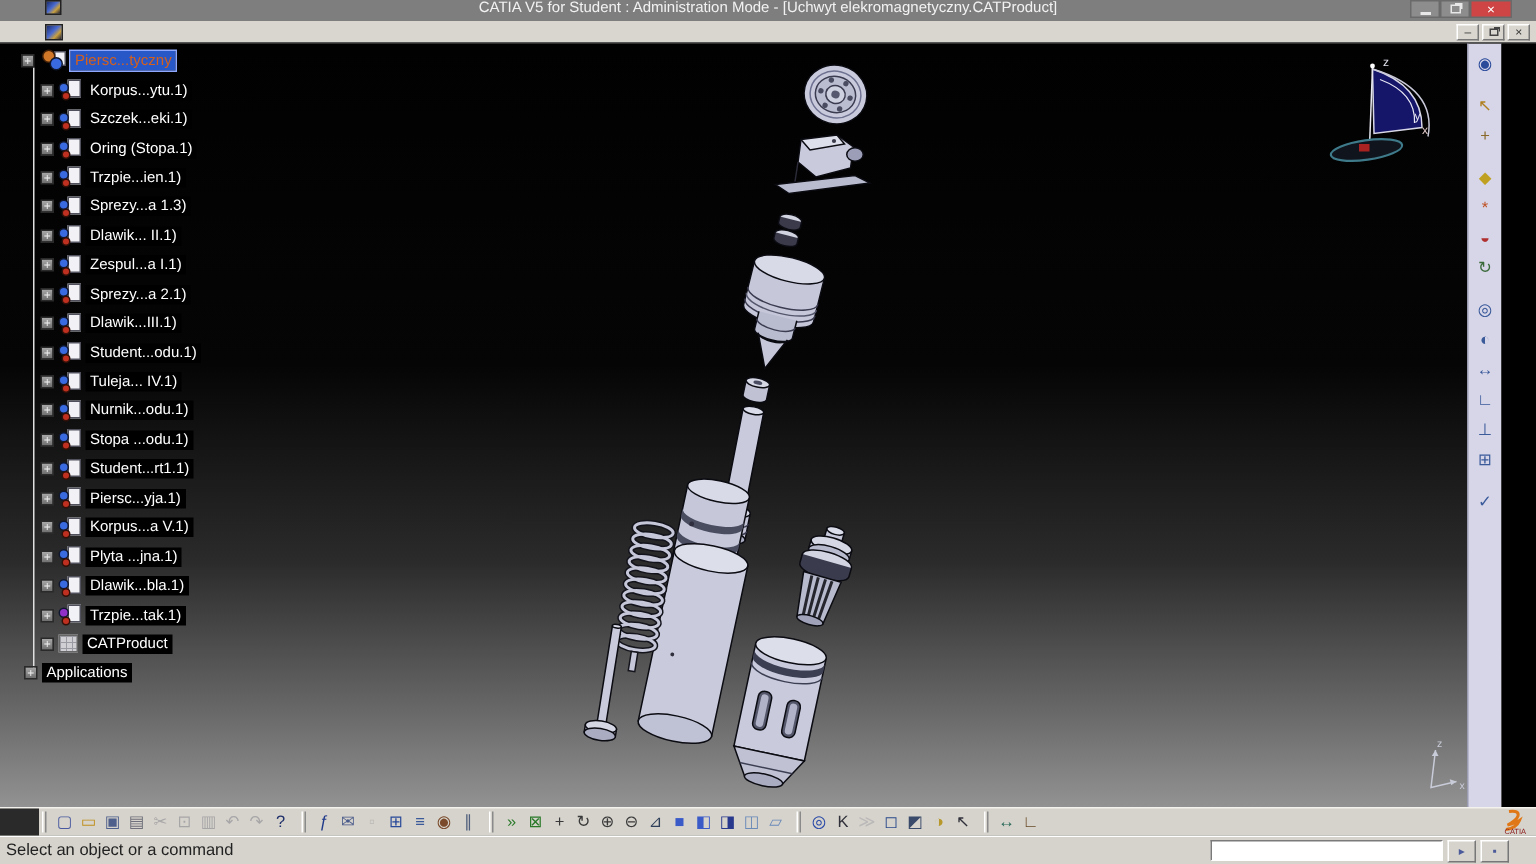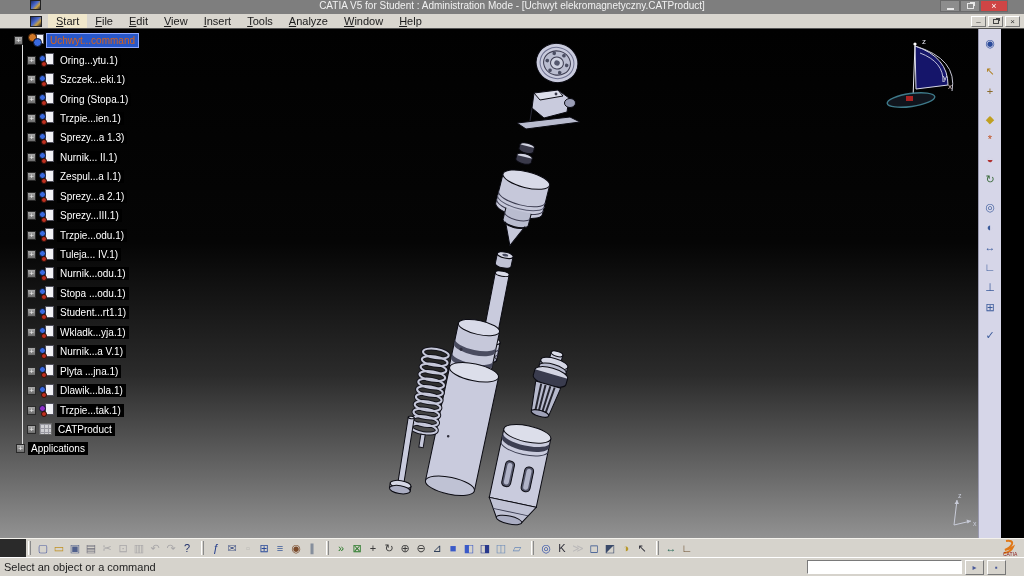--- a/index.html
+++ b/index.html
@@ -116,31 +116,20 @@
         </div>
       <div class="win-btn">
           <div class="restore-glyph"></div>
         </div>
       <div class="win-btn close">×</div>
     </div>
   </div>
 
   <div class="menubar">
     <div class="appicon"></div>
-    <div id="menu-items" style="display:flex;">
-        <span class="menu-item hl"><u>S</u>tart</span>
-        <span class="menu-item"><u>F</u>ile</span>
-        <span class="menu-item"><u>E</u>dit</span>
-        <span class="menu-item"><u>V</u>iew</span>
-        <span class="menu-item"><u>I</u>nsert</span>
-        <span class="menu-item"><u>T</u>ools</span>
-        <span class="menu-item"><u>A</u>nalyze</span>
-        <span class="menu-item"><u>W</u>indow</span>
-        <span class="menu-item"><u>H</u>elp</span>
-      </div>
     <div class="mdi-btns">
       <div class="mdi-btn">–</div>
       <div class="mdi-btn">
           <div class="mdi-restore"></div>
         </div>
       <div class="mdi-btn">×</div>
     </div>
   </div>
 
   <div class="main">
@@ -312,30 +301,30 @@
     <div class="tree">
       <div class="tree-line"></div>
       <div id="tree-rows">
           <div class="tree-row" style="padding-left: 14px;">
             <span class="plus">+</span>
             <span class="root-icon">
               <span class="sheet"></span>
               <span class="g1"></span>
               <span class="g2"></span>
             </span>
-            <span class="t-label selected">Uchwyt...command</span>
-          </div>
-          <div class="tree-row" style="padding-left: 27px;">
-            <span class="plus">+</span>
-            <span class="p-icon">
-              <span class="sheet"></span>
-              <span class="gear1"></span>
-              <span class="gear2"></span>
-            </span>
-            <span class="t-label">Oring...ytu.1)</span>
+            <span class="t-label selected">Piersc...tyczny</span>
+          </div>
+          <div class="tree-row" style="padding-left: 27px;">
+            <span class="plus">+</span>
+            <span class="p-icon">
+              <span class="sheet"></span>
+              <span class="gear1"></span>
+              <span class="gear2"></span>
+            </span>
+            <span class="t-label">Korpus...ytu.1)</span>
           </div>
           <div class="tree-row" style="padding-left: 27px;">
             <span class="plus">+</span>
             <span class="p-icon">
               <span class="sheet"></span>
               <span class="gear1"></span>
               <span class="gear2"></span>
             </span>
             <span class="t-label">Szczek...eki.1)</span>
           </div>
@@ -366,21 +355,21 @@
             </span>
             <span class="t-label">Sprezy...a 1.3)</span>
           </div>
           <div class="tree-row" style="padding-left: 27px;">
             <span class="plus">+</span>
             <span class="p-icon">
               <span class="sheet"></span>
               <span class="gear1"></span>
               <span class="gear2"></span>
             </span>
-            <span class="t-label">Nurnik... II.1)</span>
+            <span class="t-label">Dlawik... II.1)</span>
           </div>
           <div class="tree-row" style="padding-left: 27px;">
             <span class="plus">+</span>
             <span class="p-icon">
               <span class="sheet"></span>
               <span class="gear1"></span>
               <span class="gear2"></span>
             </span>
             <span class="t-label">Zespul...a I.1)</span>
           </div>
@@ -393,30 +382,30 @@
             </span>
             <span class="t-label">Sprezy...a 2.1)</span>
           </div>
           <div class="tree-row" style="padding-left: 27px;">
             <span class="plus">+</span>
             <span class="p-icon">
               <span class="sheet"></span>
               <span class="gear1"></span>
               <span class="gear2"></span>
             </span>
-            <span class="t-label">Sprezy...III.1)</span>
-          </div>
-          <div class="tree-row" style="padding-left: 27px;">
-            <span class="plus">+</span>
-            <span class="p-icon">
-              <span class="sheet"></span>
-              <span class="gear1"></span>
-              <span class="gear2"></span>
-            </span>
-            <span class="t-label">Trzpie...odu.1)</span>
+            <span class="t-label">Dlawik...III.1)</span>
+          </div>
+          <div class="tree-row" style="padding-left: 27px;">
+            <span class="plus">+</span>
+            <span class="p-icon">
+              <span class="sheet"></span>
+              <span class="gear1"></span>
+              <span class="gear2"></span>
+            </span>
+            <span class="t-label">Student...odu.1)</span>
           </div>
           <div class="tree-row" style="padding-left: 27px;">
             <span class="plus">+</span>
             <span class="p-icon">
               <span class="sheet"></span>
               <span class="gear1"></span>
               <span class="gear2"></span>
             </span>
             <span class="t-label">Tuleja... IV.1)</span>
           </div>
@@ -447,30 +436,30 @@
             </span>
             <span class="t-label">Student...rt1.1)</span>
           </div>
           <div class="tree-row" style="padding-left: 27px;">
             <span class="plus">+</span>
             <span class="p-icon">
               <span class="sheet"></span>
               <span class="gear1"></span>
               <span class="gear2"></span>
             </span>
-            <span class="t-label">Wkladk...yja.1)</span>
-          </div>
-          <div class="tree-row" style="padding-left: 27px;">
-            <span class="plus">+</span>
-            <span class="p-icon">
-              <span class="sheet"></span>
-              <span class="gear1"></span>
-              <span class="gear2"></span>
-            </span>
-            <span class="t-label">Nurnik...a V.1)</span>
+            <span class="t-label">Piersc...yja.1)</span>
+          </div>
+          <div class="tree-row" style="padding-left: 27px;">
+            <span class="plus">+</span>
+            <span class="p-icon">
+              <span class="sheet"></span>
+              <span class="gear1"></span>
+              <span class="gear2"></span>
+            </span>
+            <span class="t-label">Korpus...a V.1)</span>
           </div>
           <div class="tree-row" style="padding-left: 27px;">
             <span class="plus">+</span>
             <span class="p-icon">
               <span class="sheet"></span>
               <span class="gear1"></span>
               <span class="gear2"></span>
             </span>
             <span class="t-label">Plyta ...jna.1)</span>
           </div>

